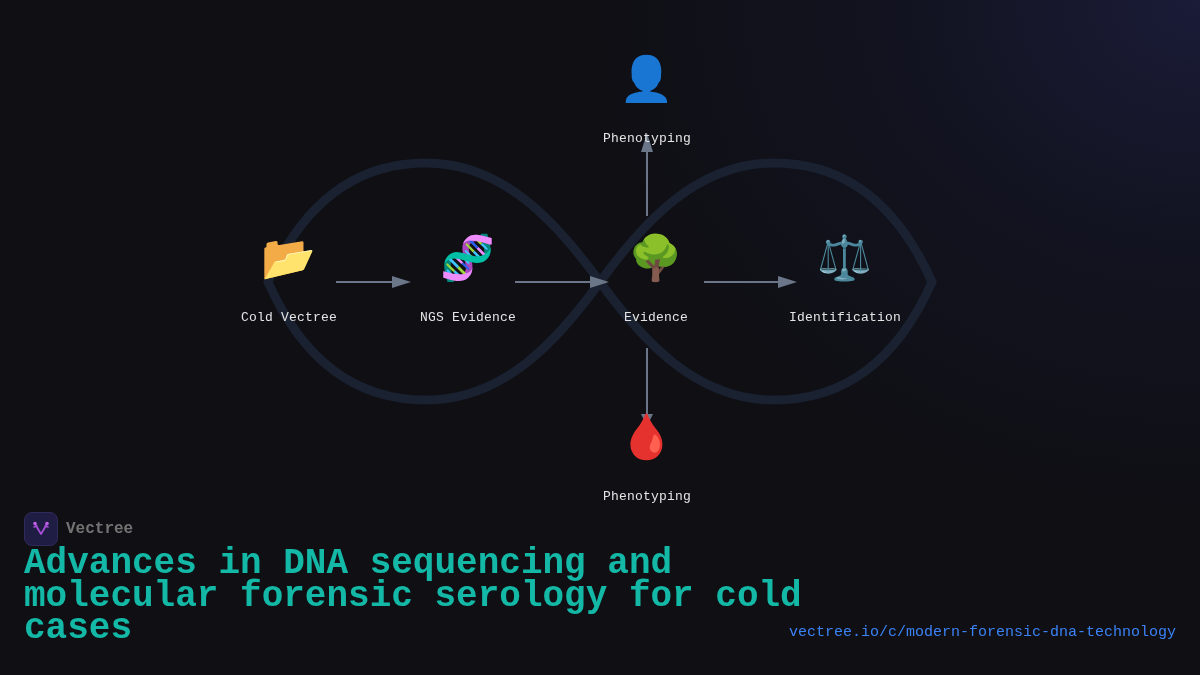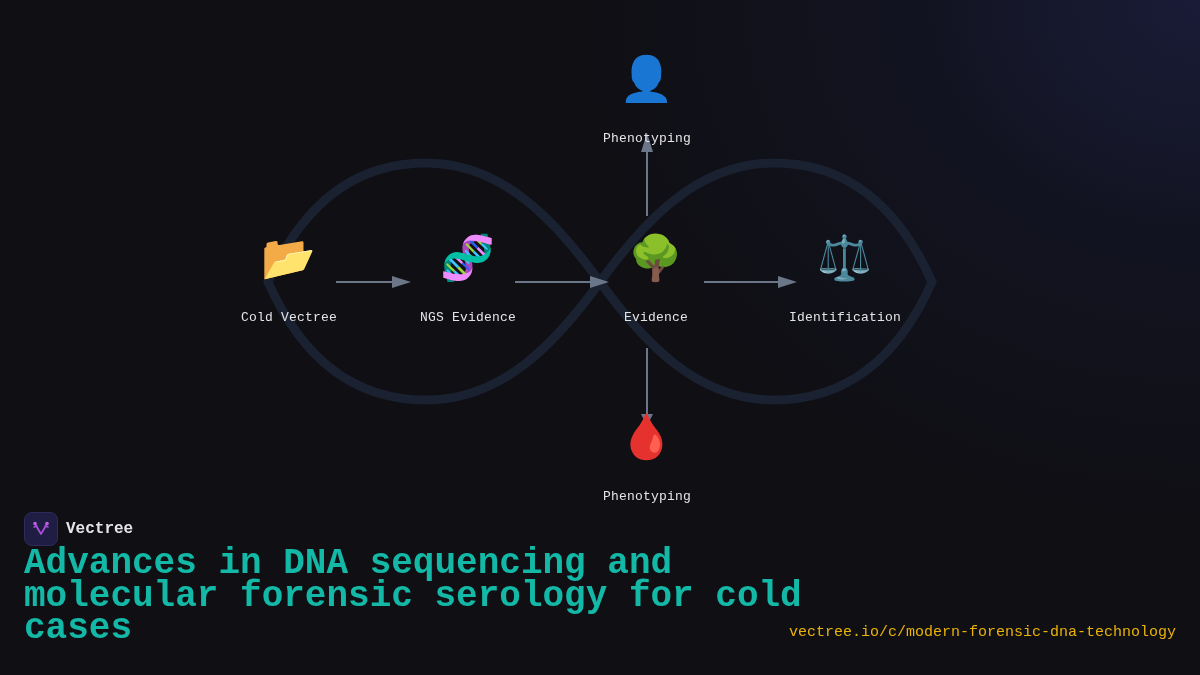--- a/index.html
+++ b/index.html
@@ -30,29 +30,29 @@
   }
   .brand {
     position: absolute; left: 24px; top: 512px;
     display: flex; align-items: center; gap: 8px;
   }
   .logo {
     width: 32px; height: 32px; border-radius: 8px;
     background: #1f1d44; border: 1px solid #2f2c5c;
     display: flex; align-items: center; justify-content: center;
   }
-  .brand-name { color: #e5e5e5; font-weight: bold; font-size: 16px; }
+  .brand-name { color: #737373; font-weight: bold; font-size: 16px; }
   .title {
     position: absolute; left: 24px; top: 548px; width: 800px;
     margin: 0; color: #14b8a6; font-weight: bold;
     font-size: 36px; line-height: 32.5px; letter-spacing: 0;
   }
   .url {
     position: absolute; right: 24px; top: 624px;
-    color: #eab308; font-size: 15px;
+    color: #3b82f6; font-size: 15px;
   }
 </style>
 </head>
 <body>
 
 <div class="bg-glow"></div>
 
 <svg class="diagram" width="1200" height="675" viewBox="0 0 1200 675">
   <defs>
     <marker id="arrowhead" markerWidth="10" markerHeight="10" refX="9" refY="5" orient="auto" markerUnits="userSpaceOnUse">

